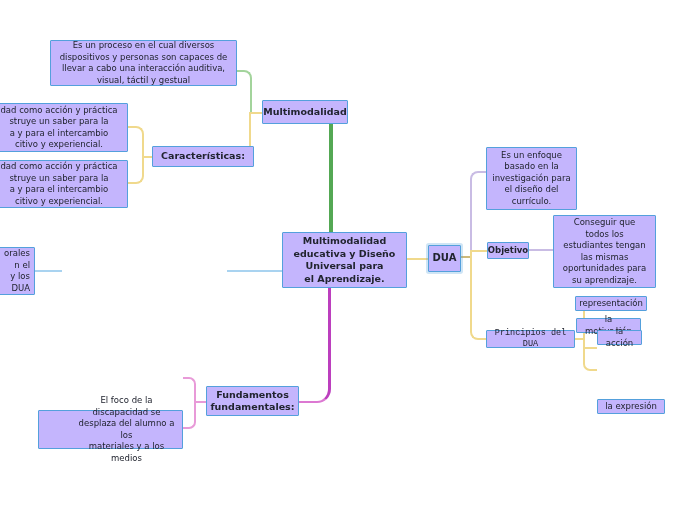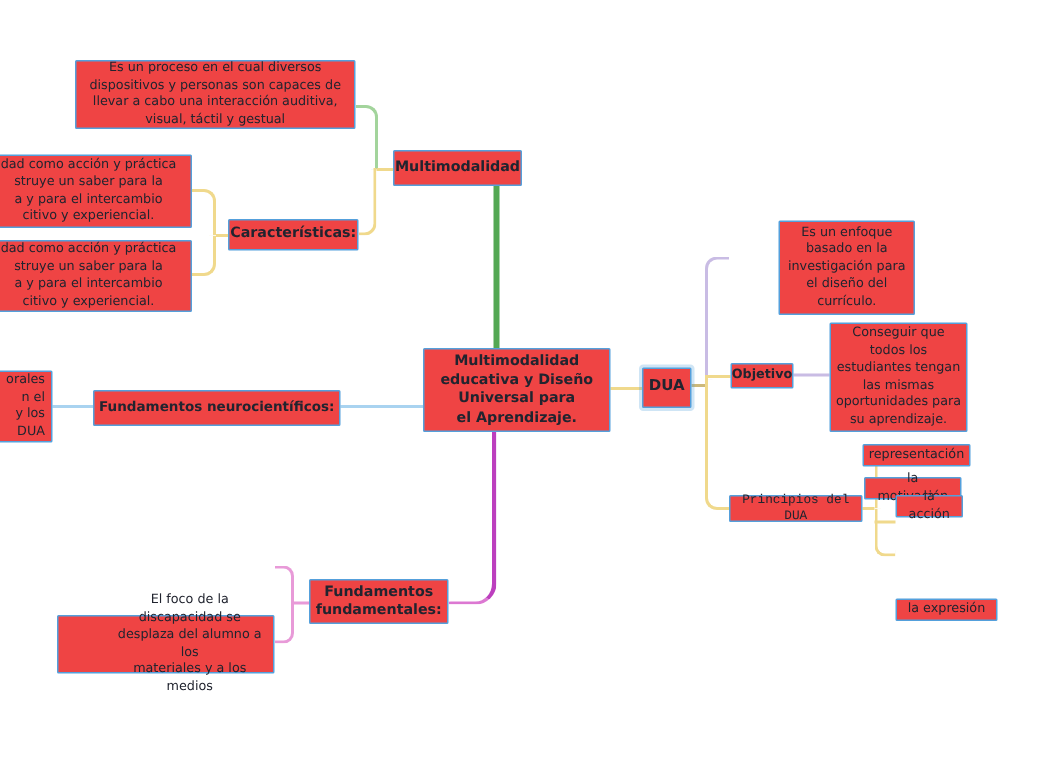--- a/index.html
+++ b/index.html
@@ -7,21 +7,21 @@
     --yellow:#f0d98c; --green-thick:#54a854; --green-light:#a3d49c;
     --magenta:#bc3fbe; --pink:#e89ad8; --lavender:#c9bce4;
     --blue-light:#a9d3f0; --tan:#cdb97a; --pink-tail:#dc78d2;
   }
   html,body{margin:0;padding:0;background:#fff;}
   #canvas{
     position:relative;width:697px;height:520px;background:var(--bg);
     overflow:hidden;font-family:"DejaVu Sans","Liberation Sans",sans-serif;
   }
   .node{
-    position:absolute;box-sizing:border-box;background:#ef4444;
+    position:absolute;box-sizing:border-box;background:#c4b5fd;
     border:1.6px solid var(--border);color:var(--text);
     display:flex;align-items:center;justify-content:center;
     text-align:center;white-space:pre-line;border-radius:1px;
     font-size:8.5px;line-height:11.5px;padding:1px 3px;
   }
   .bold{font-weight:bold;font-size:9.5px;line-height:12.5px;}
   .rightalign{justify-content:flex-end;text-align:right;padding-right:4px;}
   .conn{position:absolute;box-sizing:border-box;}
 </style>
 </head>
@@ -72,50 +72,49 @@
 llevar a cabo una interacción auditiva,
 visual, táctil y gestual</div>
 
   <div class="node bold" style="left:262px;top:100px;width:86px;height:24px;">Multimodalidad</div>
 
   <div class="node" style="left:-10px;top:103px;width:138px;height:49px;">dad como acción y práctica
 struye un saber para la
 a y para el intercambio
 citivo y experiencial.</div>
 
-  <div class="node bold" style="left:152px;top:146px;width:87px;height:21px;">Características:</div>
+  <div class="node bold" style="left:152px;top:146px;width:102px;height:21px;">Características:</div>
 
   <div class="node" style="left:-10px;top:160px;width:138px;height:48px;">dad como acción y práctica
 struye un saber para la
 a y para el intercambio
 citivo y experiencial.</div>
 
   <div class="node rightalign" style="left:-40px;top:247px;width:75px;height:48px;">orales
 n el
 y los
 DUA</div>
 
-  <div class="node bold" style="left:62px;top:260px;width:165px;height:24px;font-size:9px;">Fundamentos neurocientíficos:</div>
 
   <div class="node bold" style="left:282px;top:232px;width:125px;height:56px;">Multimodalidad
 educativa y Diseño
 Universal para
 el Aprendizaje.</div>
 
   <div class="node bold" style="left:428px;top:245px;width:33px;height:27px;font-size:10px;box-shadow:0 0 0 2px rgba(84,160,220,0.28);">DUA</div>
 
-  <div class="node" style="left:486px;top:147px;width:91px;height:63px;margin-left:33px;">Es un enfoque
+  <div class="node" style="left:486px;top:147px;width:91px;height:63px;">Es un enfoque
 basado en la
 investigación para
 el diseño del
 currículo.</div>
 
   <div class="node" style="left:487px;top:242px;width:42px;height:17px;font-weight:bold;">Objetivo</div>
 
-  <div class="node" style="left:553px;top:215px;width:92px;height:73px;">Conseguir que
+  <div class="node" style="left:553px;top:215px;width:103px;height:73px;">Conseguir que
 todos los
 estudiantes tengan
 las mismas
 oportunidades para
 su aprendizaje.</div>
 
   <div class="node" style="left:486px;top:330px;width:89px;height:18px;font-family:Liberation Mono, monospace;">Principios del DUA</div>
 
   <div class="node" style="left:575px;top:296px;width:72px;height:15px;">representación</div>
 

